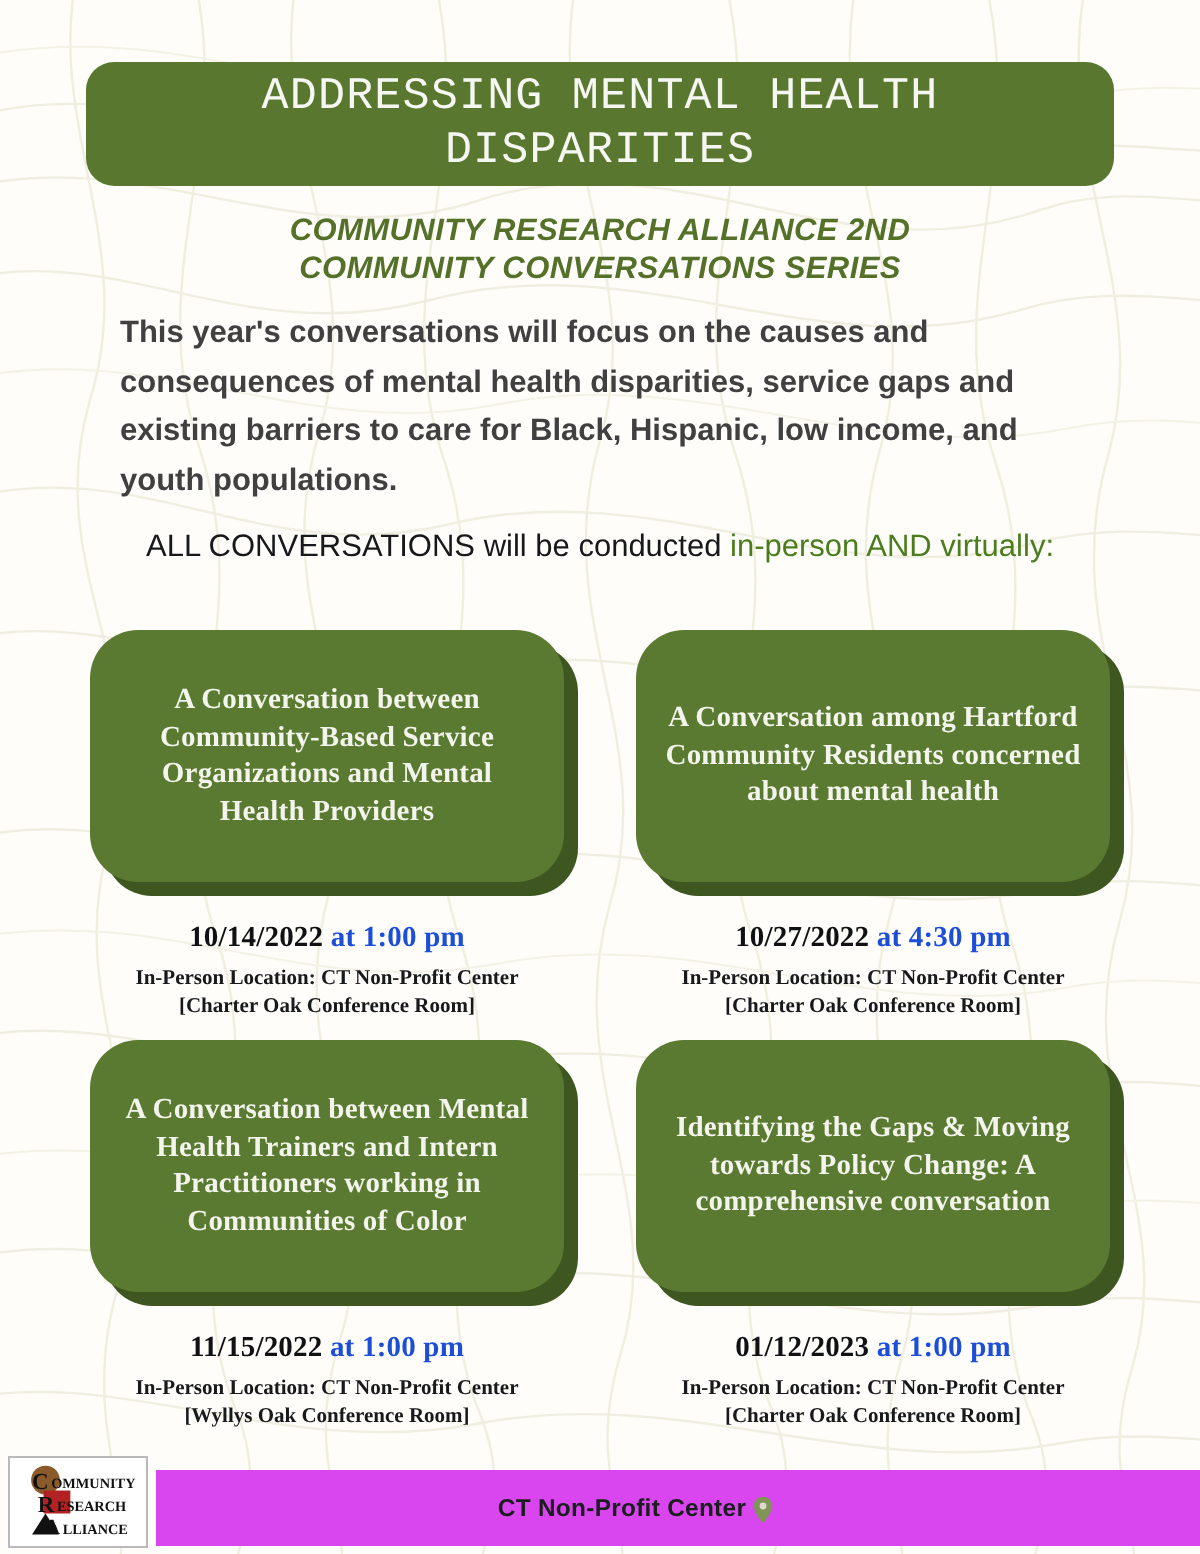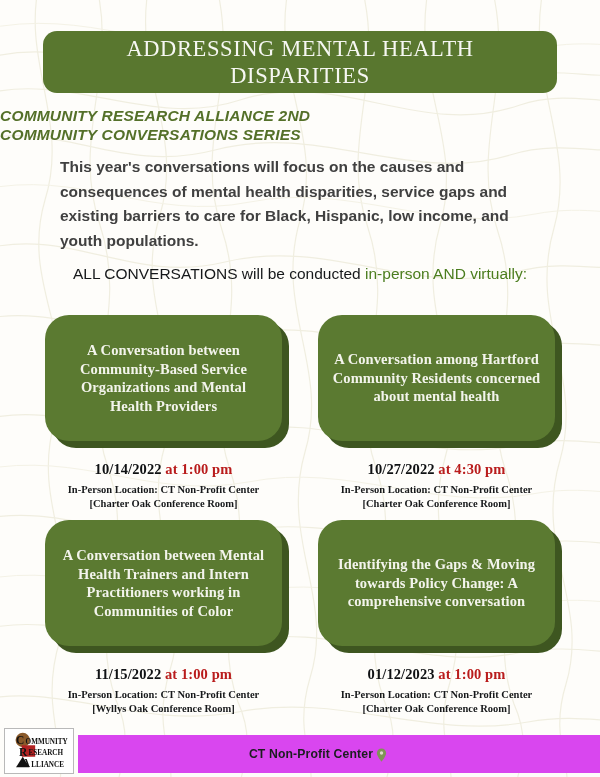--- a/index.html
+++ b/index.html
@@ -48,29 +48,30 @@
     z-index: 2;
   }
   .header-title {
     color: #f6f7f2;
     font-size: 22.5px;
     line-height: 27px;
     letter-spacing: 0.6px;
     text-align: center;
     font-weight: 400;
     padding: 0 18px;
-    font-family: Liberation Serif, serif;
+    font-family: Liberation Mono, monospace;
   }
 
   
   .subtitle {
     position: absolute;
     left: 0;
     right: 0;
     top: 106px;
+    text-align: center;
     color: #547029;
     font-size: 15.5px;
     line-height: 19px;
     font-weight: bold;
     font-style: italic;
     letter-spacing: 0.2px;
     z-index: 2;
   }
   .subtitle span { display: block; }
 
@@ -145,21 +146,21 @@
   }
 
   .card-date {
     margin-top: 20px;
     text-align: center;
     font-size: 14.5px;
     font-weight: bold;
     color: #0f1113;
     letter-spacing: 0.1px;
   }
-  .card-date .time { color: #b91c1c; font-weight: bold; }
+  .card-date .time { color: #1d4ed8; font-weight: bold; }
 
   .card-loc {
     margin-top: 5px;
     text-align: center;
     font-size: 10.5px;
     line-height: 14px;
     font-weight: bold;
     color: #17191b;
   }
   .card-loc span { display: block; }

